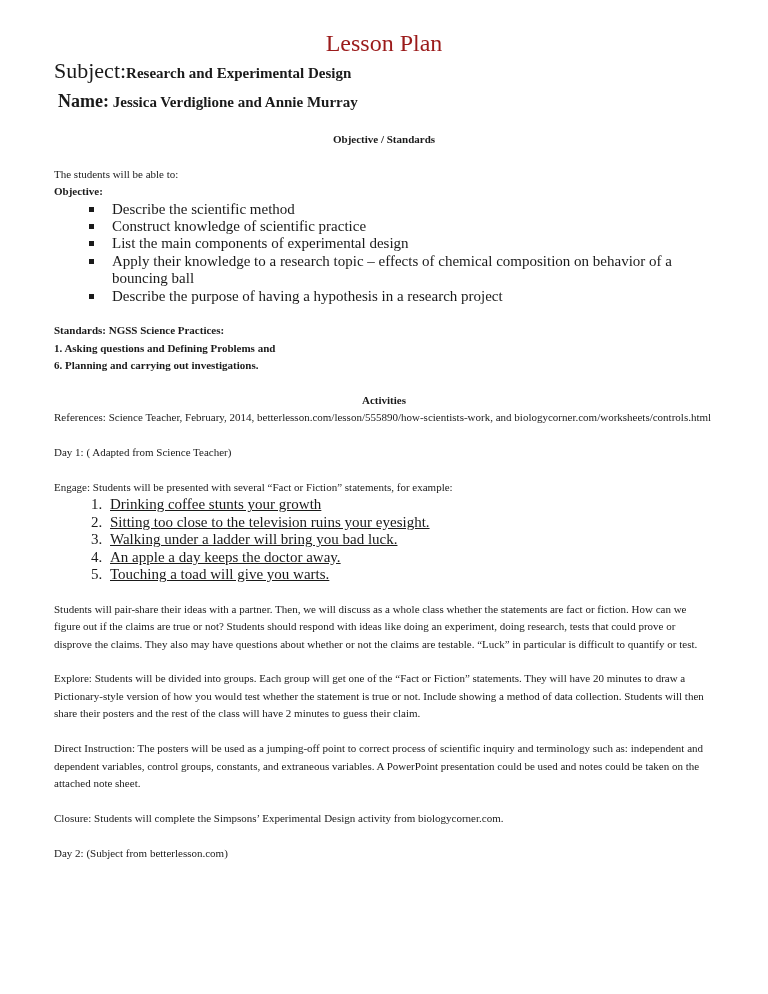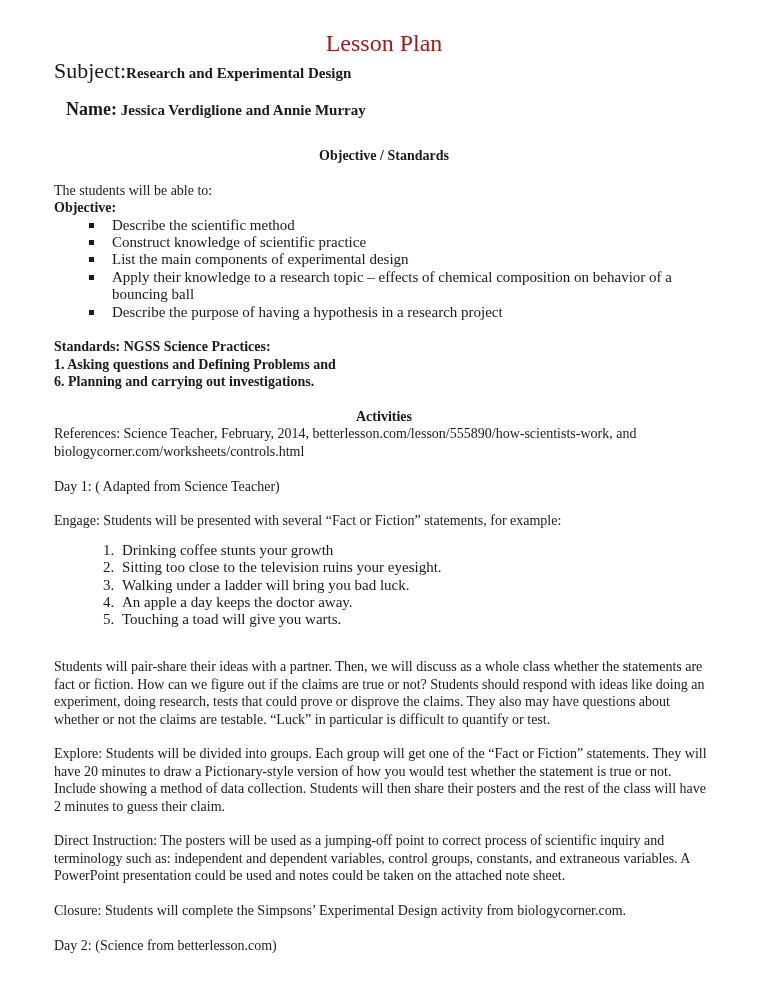--- a/index.html
+++ b/index.html
@@ -1,30 +1,30 @@
 <!DOCTYPE html>
 <html><head>
 <meta charset="utf-8">
 <style>
   html, body { margin: 0; padding: 0; background: #ffffff; }
   body { width: 768px; height: 994px; overflow: hidden; font-family: "Liberation Serif", serif; color: #1a1a1a; }
   .page { position: relative; padding: 0 54px 0 54px; }
   .title { text-align: center; color: #9b1b1b; font-size: 24px; margin: 0; padding-top: 28px; line-height: 30px; font-weight: normal; }
   .subject { font-size: 22px; line-height: 26px; margin: 0; }
   .subject .sv { font-size: 15px; font-weight: bold; text-align: center; }
-  .namel { font-size: 18px; line-height: 22px; font-weight: bold; margin: 12px; }
+  .namel { font-size: 18px; line-height: 22px; font-weight: bold; margin: 4px; }
   .namel .nv { font-size: 15px; }
-  .p { font-size: 14px; line-height: 17.4px; margin: 0; }
+  .p { font-size: 11px; line-height: 17.4px; margin: 0; }
   .b { font-weight: bold; }
   .center { text-align: center; }
   .gap { height: 17.4px; }
   ul.sq { list-style: none; margin: 0; padding: 0 0 0 58px; }
   ul.sq li { position: relative; font-size: 15px; line-height: 17.4px; }
   ul.sq li::before { content: ""; position: absolute; left: -23px; top: 6px; width: 5px; height: 5px; background: #1a1a1a; }
-  ol.num { margin: 12px; padding: 0 0 0 52px; font-size: 15px; line-height: 17.4px; }
+  ol.num { margin: 0; padding: 0 0 0 52px; font-size: 15px; line-height: 17.4px; text-decoration: underline; }
   ol.num li { padding-left: 4px; }
 </style>
 </head>
 <body>
 
 <div class="page">
   <h1 class="title">Lesson Plan</h1>
   <p class="subject"><span>Subject:</span><span class="sv">Research and Experimental Design</span></p>
   <p class="namel"><span>Name:</span><span class="nv"> Jessica Verdiglione and Annie Murray</span></p>
   <div class="gap" style="height:14px"></div>
@@ -59,14 +59,14 @@
   </ol>
   <div class="gap"></div>
   <p class="p">Students will pair-share their ideas with a partner. Then, we will discuss as a whole class whether the statements are fact or fiction.  How can we figure out if the claims are true or not?  Students should respond with ideas like doing an experiment, doing research, tests that could prove or disprove the claims. They also may have questions about whether or not the claims are testable. “Luck” in particular is difficult to quantify or test.</p>
   <div class="gap"></div>
   <p class="p">Explore: Students will be divided into groups.  Each group will get one of the “Fact or Fiction” statements.  They will have 20 minutes to draw a Pictionary-style version of how you would test whether the statement is true or not.  Include showing a method of data collection.  Students will then share their posters and the rest of the class will have 2 minutes to guess their claim.</p>
   <div class="gap"></div>
   <p class="p">Direct Instruction:   The posters will be used as a jumping-off point to correct process of scientific inquiry and terminology such as: independent and dependent variables, control groups, constants, and extraneous variables.  A PowerPoint presentation could be used and notes could be taken on the attached note sheet.</p>
   <div class="gap"></div>
   <p class="p">Closure:  Students will complete the Simpsons’ Experimental Design activity from biologycorner.com.</p>
   <div class="gap"></div>
-  <p class="p">Day 2: (Science from betterlesson.com)</p>
+  <p class="p">Day 2: (Subject from betterlesson.com)</p>
 </div>
 
 </body></html>

